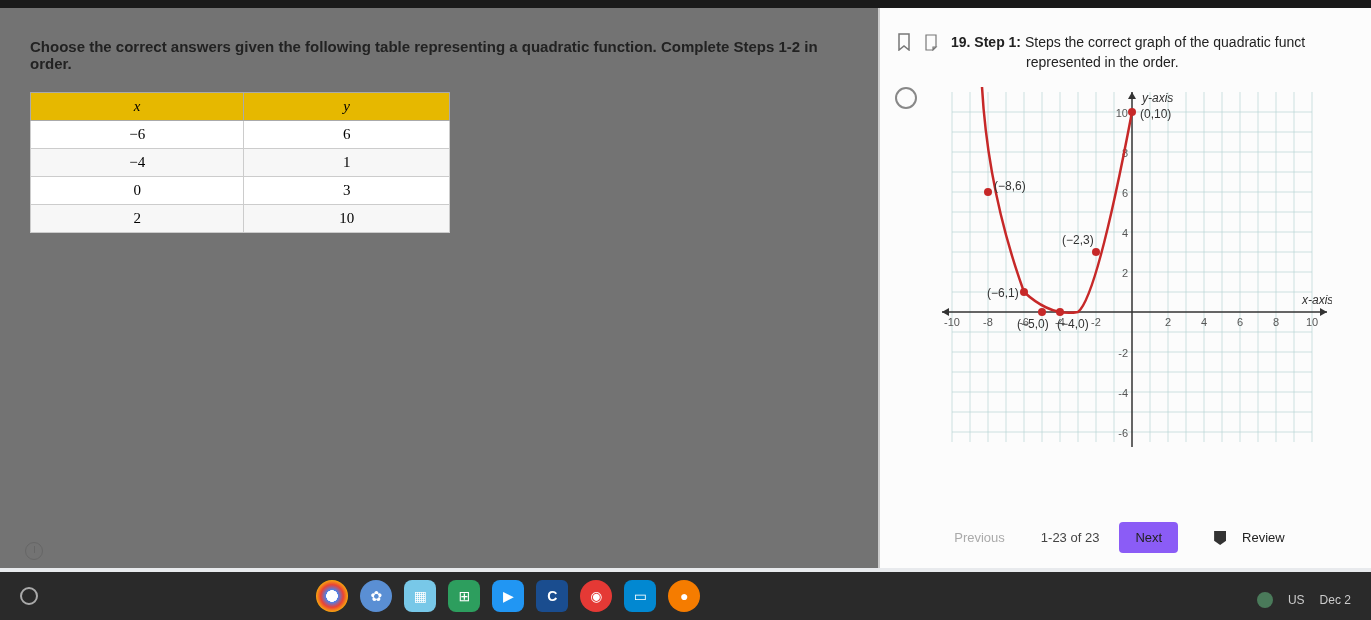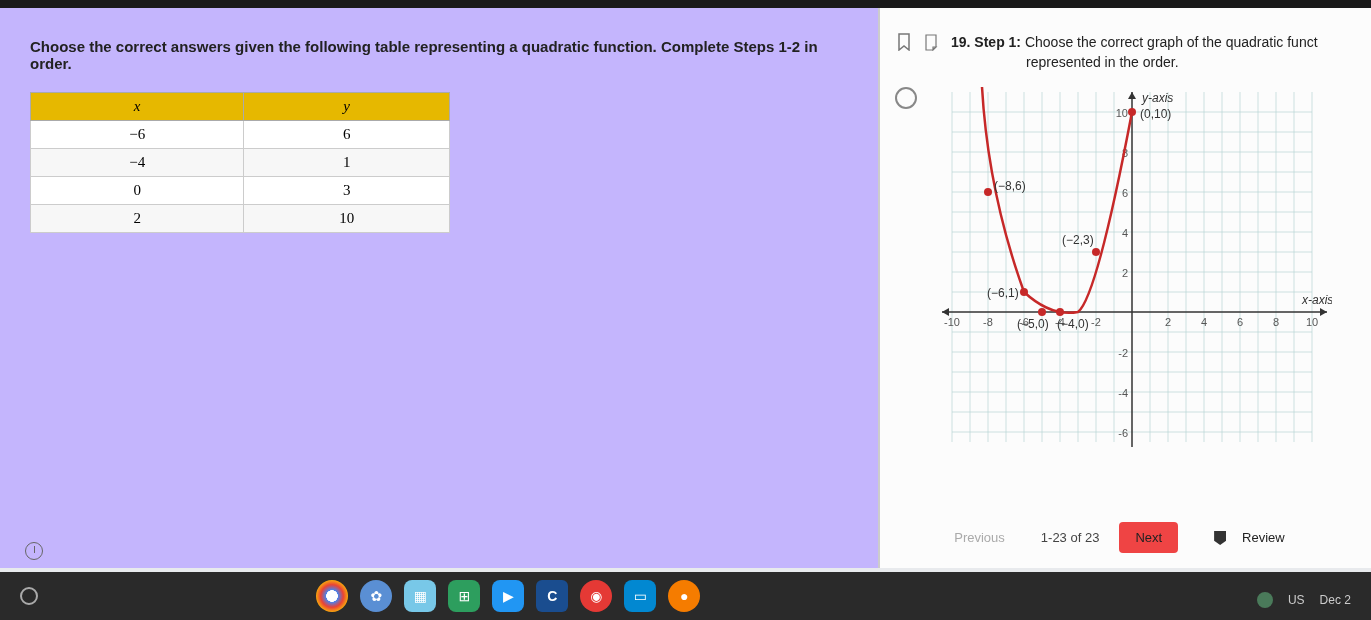--- a/index.html
+++ b/index.html
@@ -18,21 +18,21 @@
     }
     .main-container {
       display: flex;
       height: 560px;
       background: #fff;
     }
     .left-panel {
       width: 880px;
       padding: 30px 20px 20px 30px;
       border-right: 2px solid #ccc;
-      background: #c4b5fd;
+      background: #737373;
     }
     .instruction {
       font-size: 15px;
       font-weight: bold;
       color: #222;
       margin-bottom: 20px;
     }
     .data-table {
       border-collapse: collapse;
       width: 420px;
@@ -114,21 +114,21 @@
       font-size: 13px;
     }
     .nav-btn {
       padding: 8px 16px;
       border-radius: 4px;
       cursor: pointer;
       font-size: 13px;
     }
     .nav-prev { color: #aaa; cursor: not-allowed; }
     .nav-counter { color: #444; }
-    .nav-next { background: #ef4444; color: #222; font-weight: 500; text-align: center; }
+    .nav-next { background: #8b5cf6; color: #222; font-weight: 500; text-align: center; }
     .nav-review { color: #222; display: flex; align-items: flex-end; gap: 16px; }
     .flag-icon {
       width: 12px; height: 14px;
       background: #333;
       clip-path: polygon(0 0, 100% 0, 100% 70%, 50% 100%, 0 70%);
     }
     .bottom-taskbar {
       position: absolute;
       bottom: 0;
       left: 0;
@@ -249,21 +249,21 @@
           </svg>
       </span>
       <span class="icon-btn">
         <svg width="16" height="18" viewBox="0 0 16 18">
             <path d="M2 2h10v12l-3 3H2z M9 14v3l3-3h-3z" fill="none" stroke="#777" stroke-width="1.2"></path>
           </svg>
       </span>
       <div class="question-text">
         <span class="qnum">19.</span>
         <span class="step-label">Step 1:</span>
-        <span>Choose the correct graph of the quadratic funct</span><br>
+        <span>Steps the correct graph of the quadratic funct</span><br>
         <span style="margin-left:75px;">represented in the order.</span>
       </div>
     </div>
 
     <div class="answer-area">
       <div class="radio-circle"></div>
       <div class="graph-container">
         <svg width="400" height="380" viewBox="0 0 400 380">
 
           <g stroke="#b8d4d4" stroke-width="0.7">

